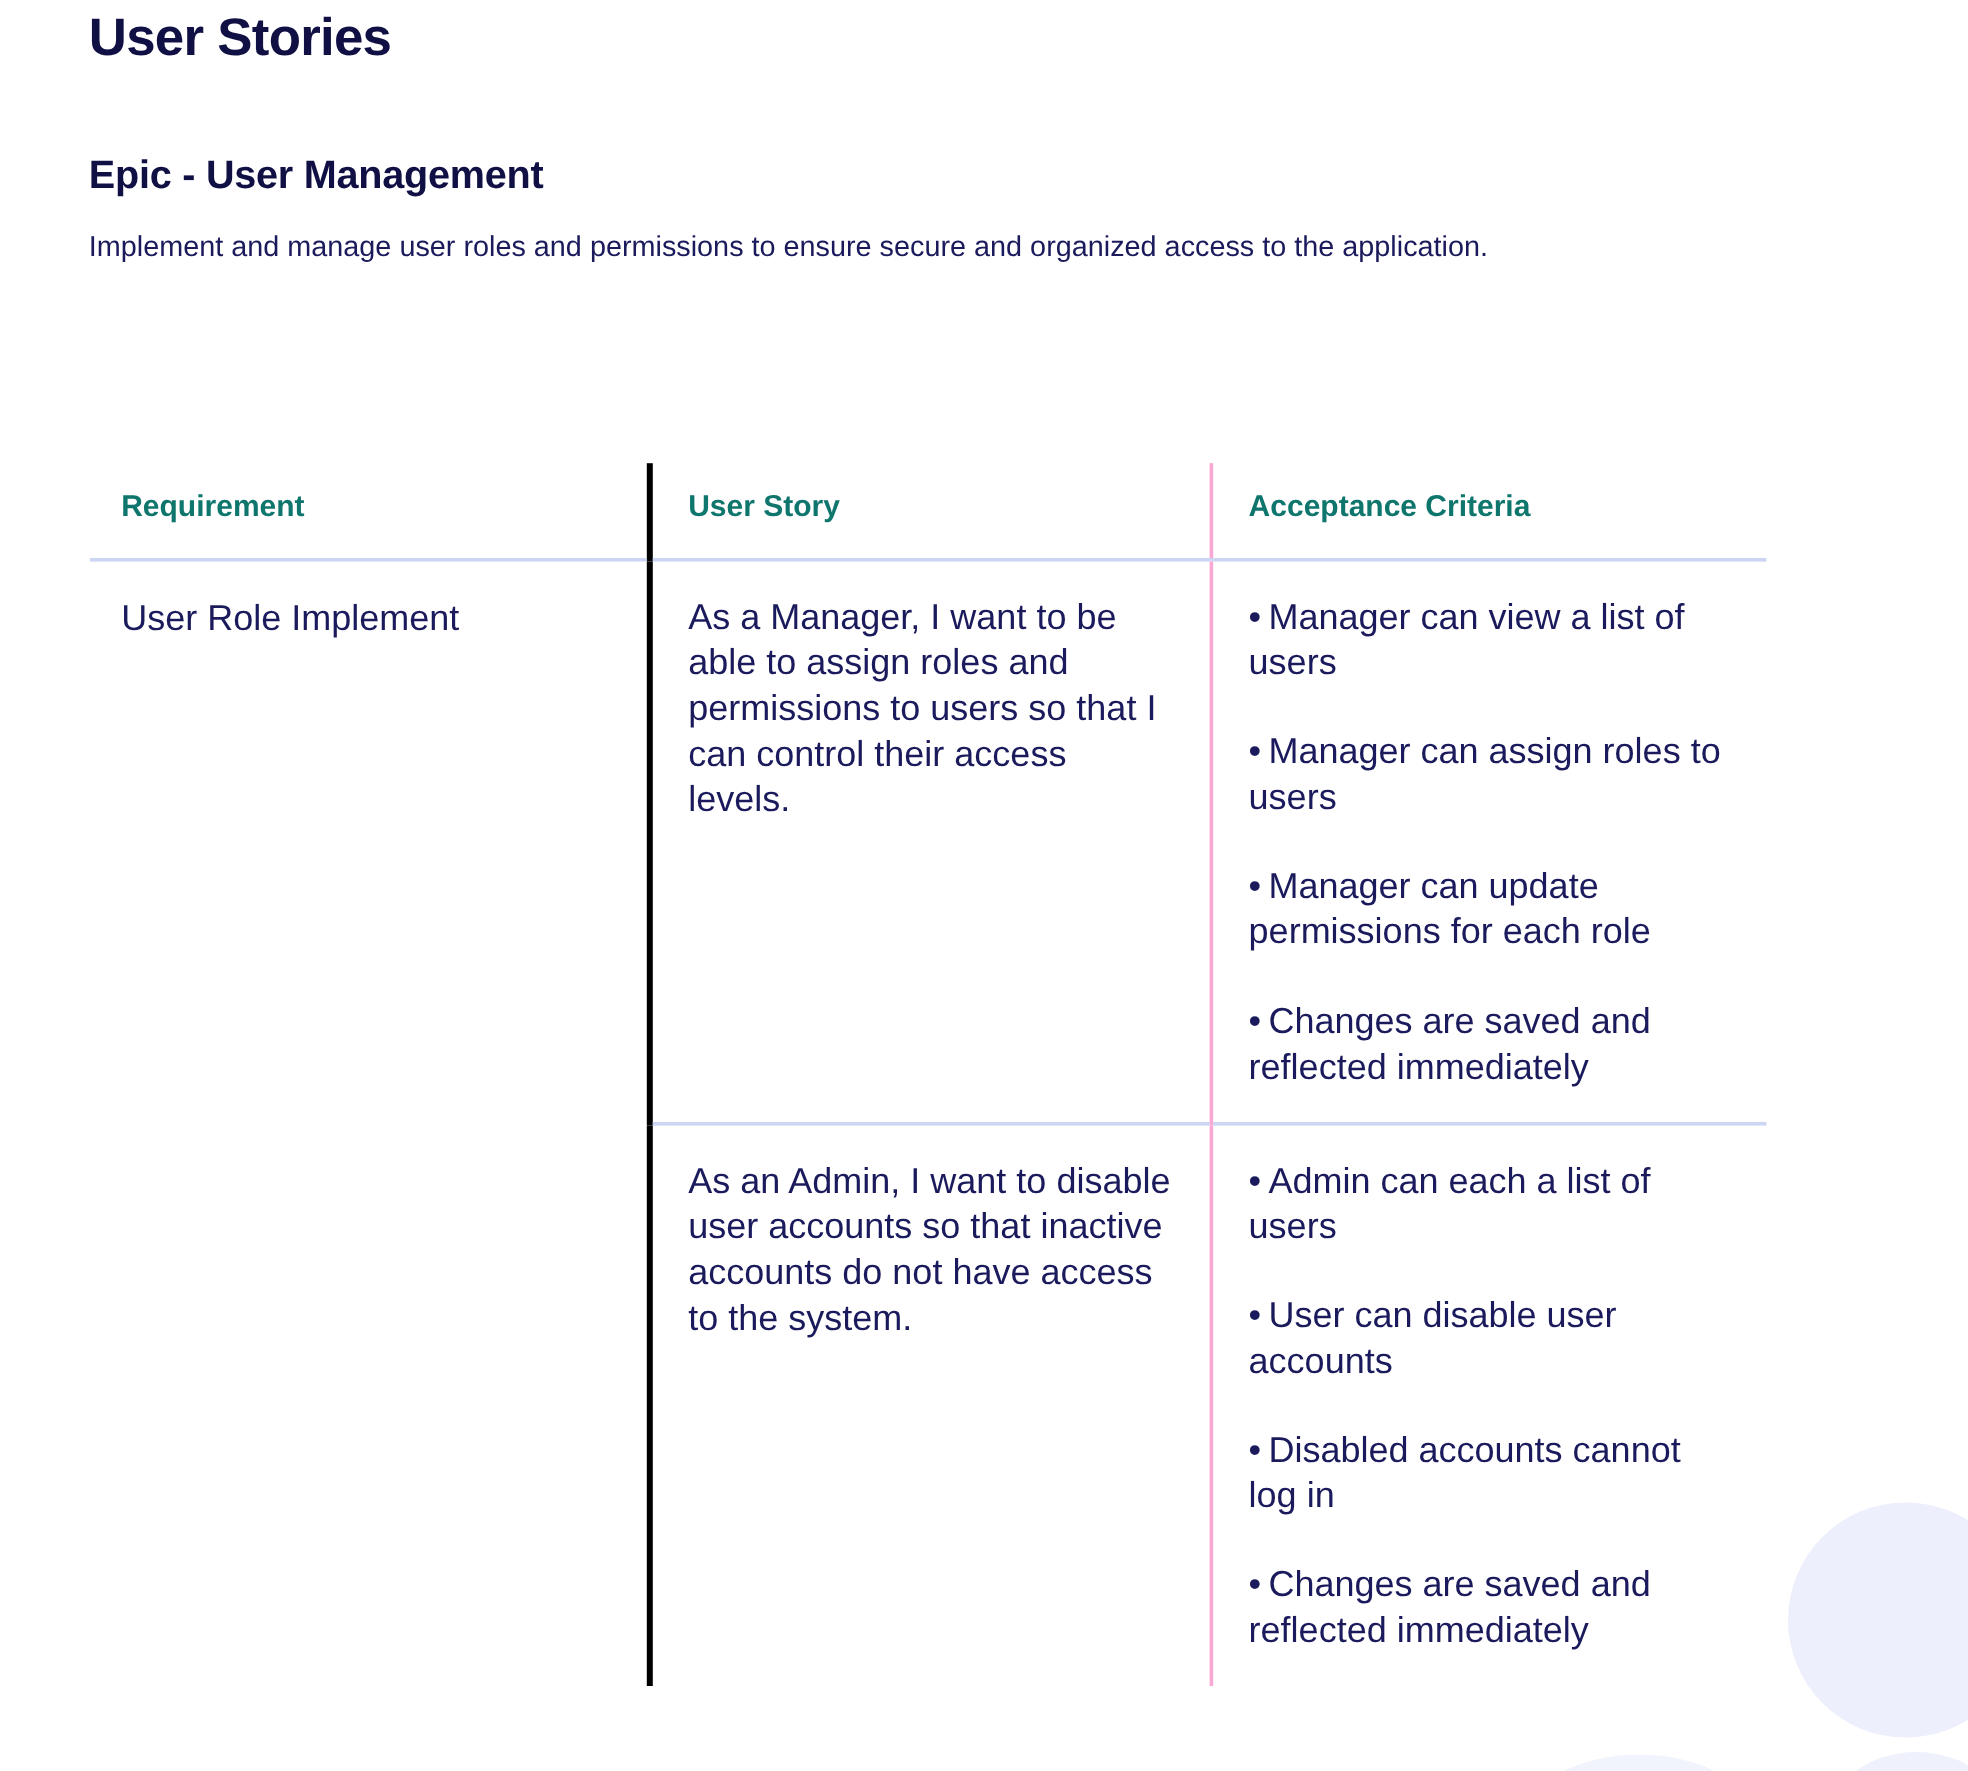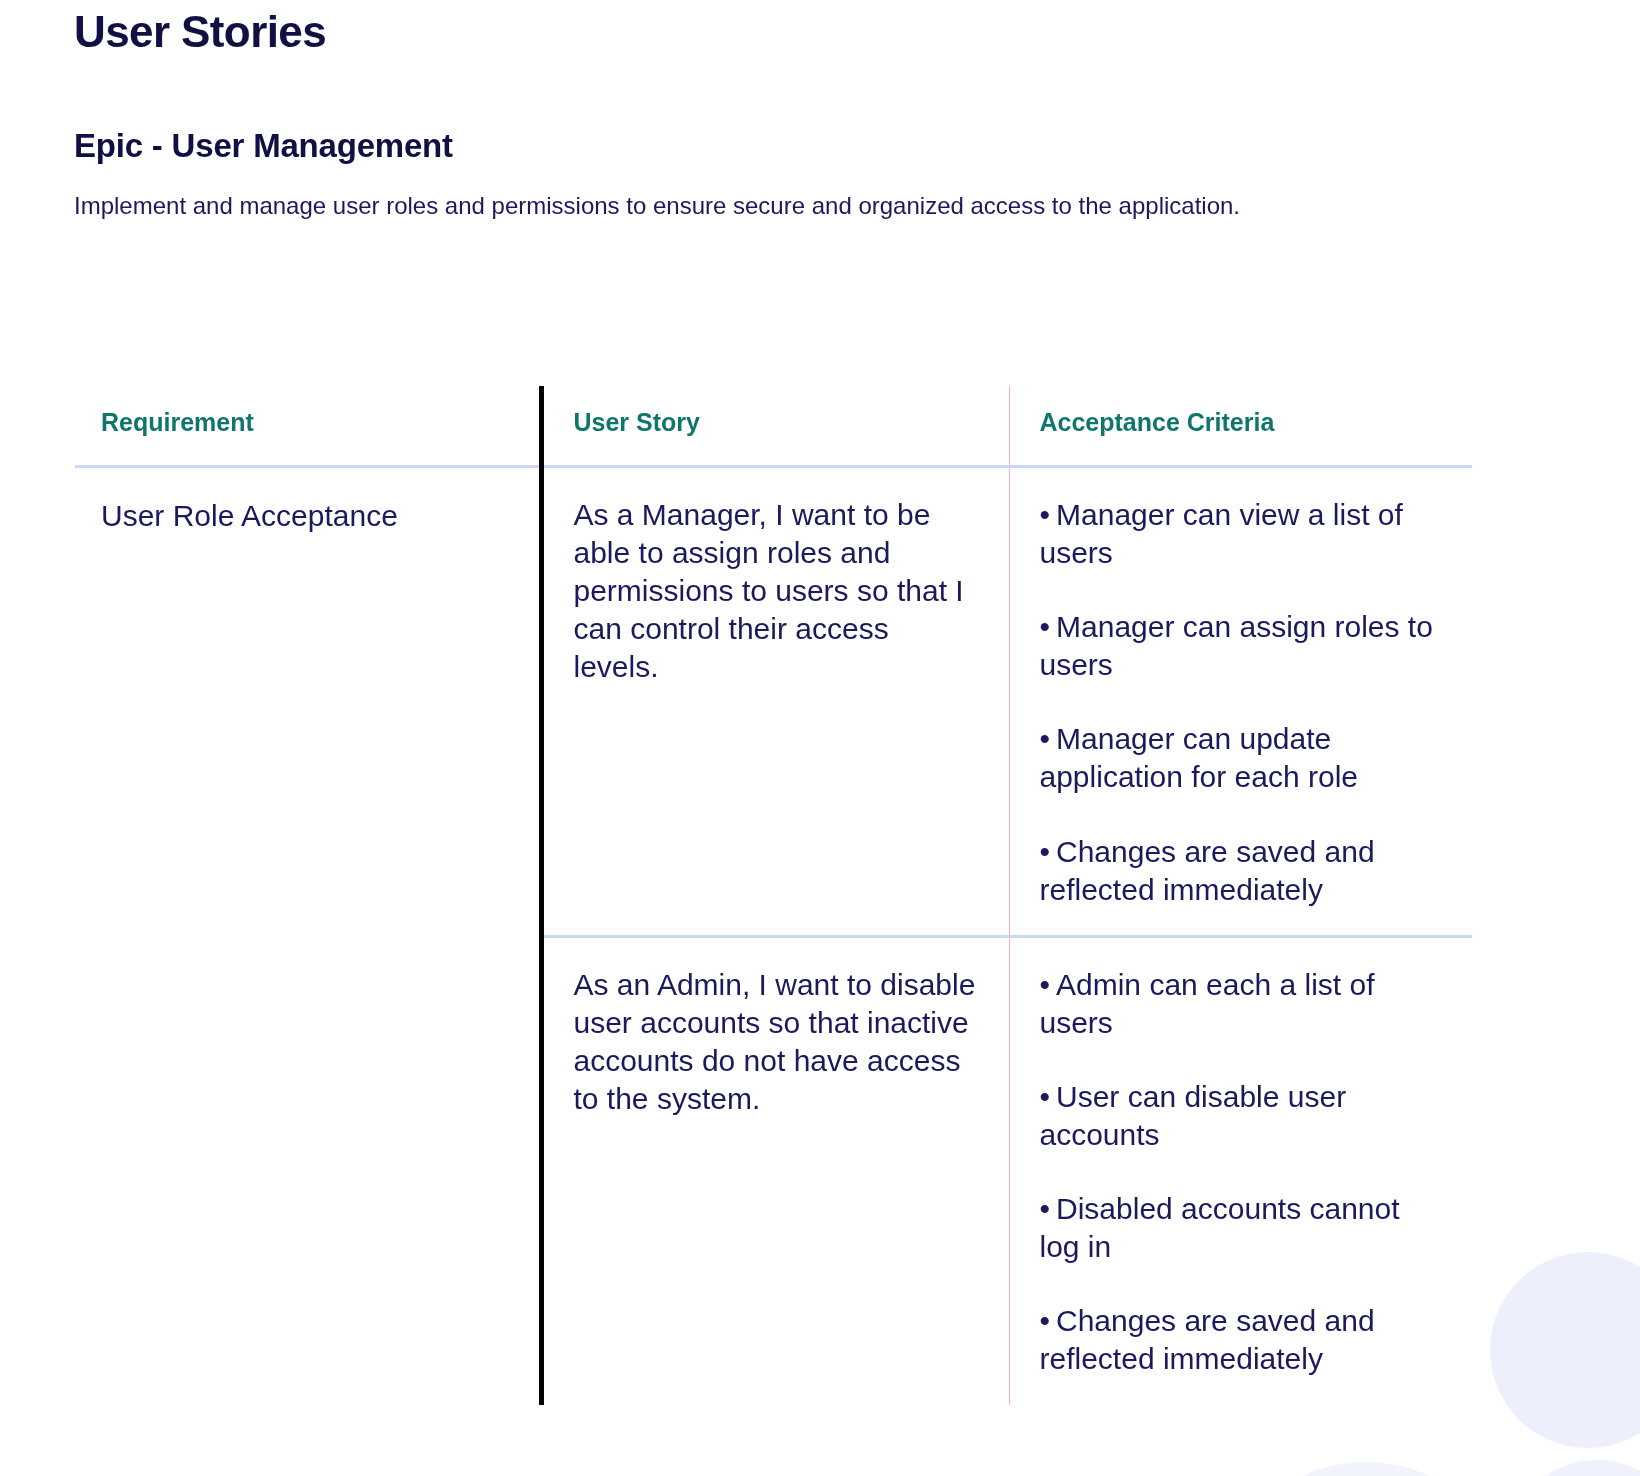--- a/index.html
+++ b/index.html
@@ -117,21 +117,21 @@
     padding: 22px 30px 28px 30px;
     border-bottom: 3px solid #ccd5f2;
   }
   .stories-table th.col-req { padding-left: 26px; }
   .stories-table th.col-story,
   .stories-table td.cell-story {
     border-left: 5px solid #000000;
   }
   .stories-table th.col-ac,
   .stories-table td.cell-ac {
-    border-left: 1px solid #f9a8d4;
+    border-left: 3px solid #f9a8d4;
   }
 
   .stories-table td {
     vertical-align: top;
     font-size: 30px;
     line-height: 1.27;
     color: #1a1a5c;
     padding: 28px 30px 26px 30px;
   }
   .stories-table td.cell-req {
@@ -187,29 +187,29 @@
     <thead>
       <tr>
         <th class="col-req">Requirement</th>
         <th class="col-story">User Story</th>
         <th class="col-ac">Acceptance Criteria</th>
       </tr>
     </thead>
     <tbody>
 
       <tr class="row-first">
-        <td class="cell-req" rowspan="2">User Role Acceptance</td>
+        <td class="cell-req" rowspan="2">User Role Implement</td>
         <td class="cell-story">
           <span class="story-text">As a Manager, I want to be able to assign roles and permissions to users so that I can control their access levels.</span>
         </td>
         <td class="cell-ac">
           <ul class="ac-list">
             <li><span class="ac-bullet">•</span><span>Manager can view a list of users</span></li>
             <li><span class="ac-bullet">•</span><span>Manager can assign roles to users</span></li>
-            <li><span class="ac-bullet">•</span><span>Manager can update application for each role</span></li>
+            <li><span class="ac-bullet">•</span><span>Manager can update permissions for each role</span></li>
             <li><span class="ac-bullet">•</span><span>Changes are saved and reflected immediately</span></li>
           </ul>
         </td>
       </tr>
 
       <tr class="row-split">
         <td class="cell-story">
           <span class="story-text">As an Admin, I want to disable user accounts so that inactive accounts do not have access to the system.</span>
         </td>
         <td class="cell-ac">

